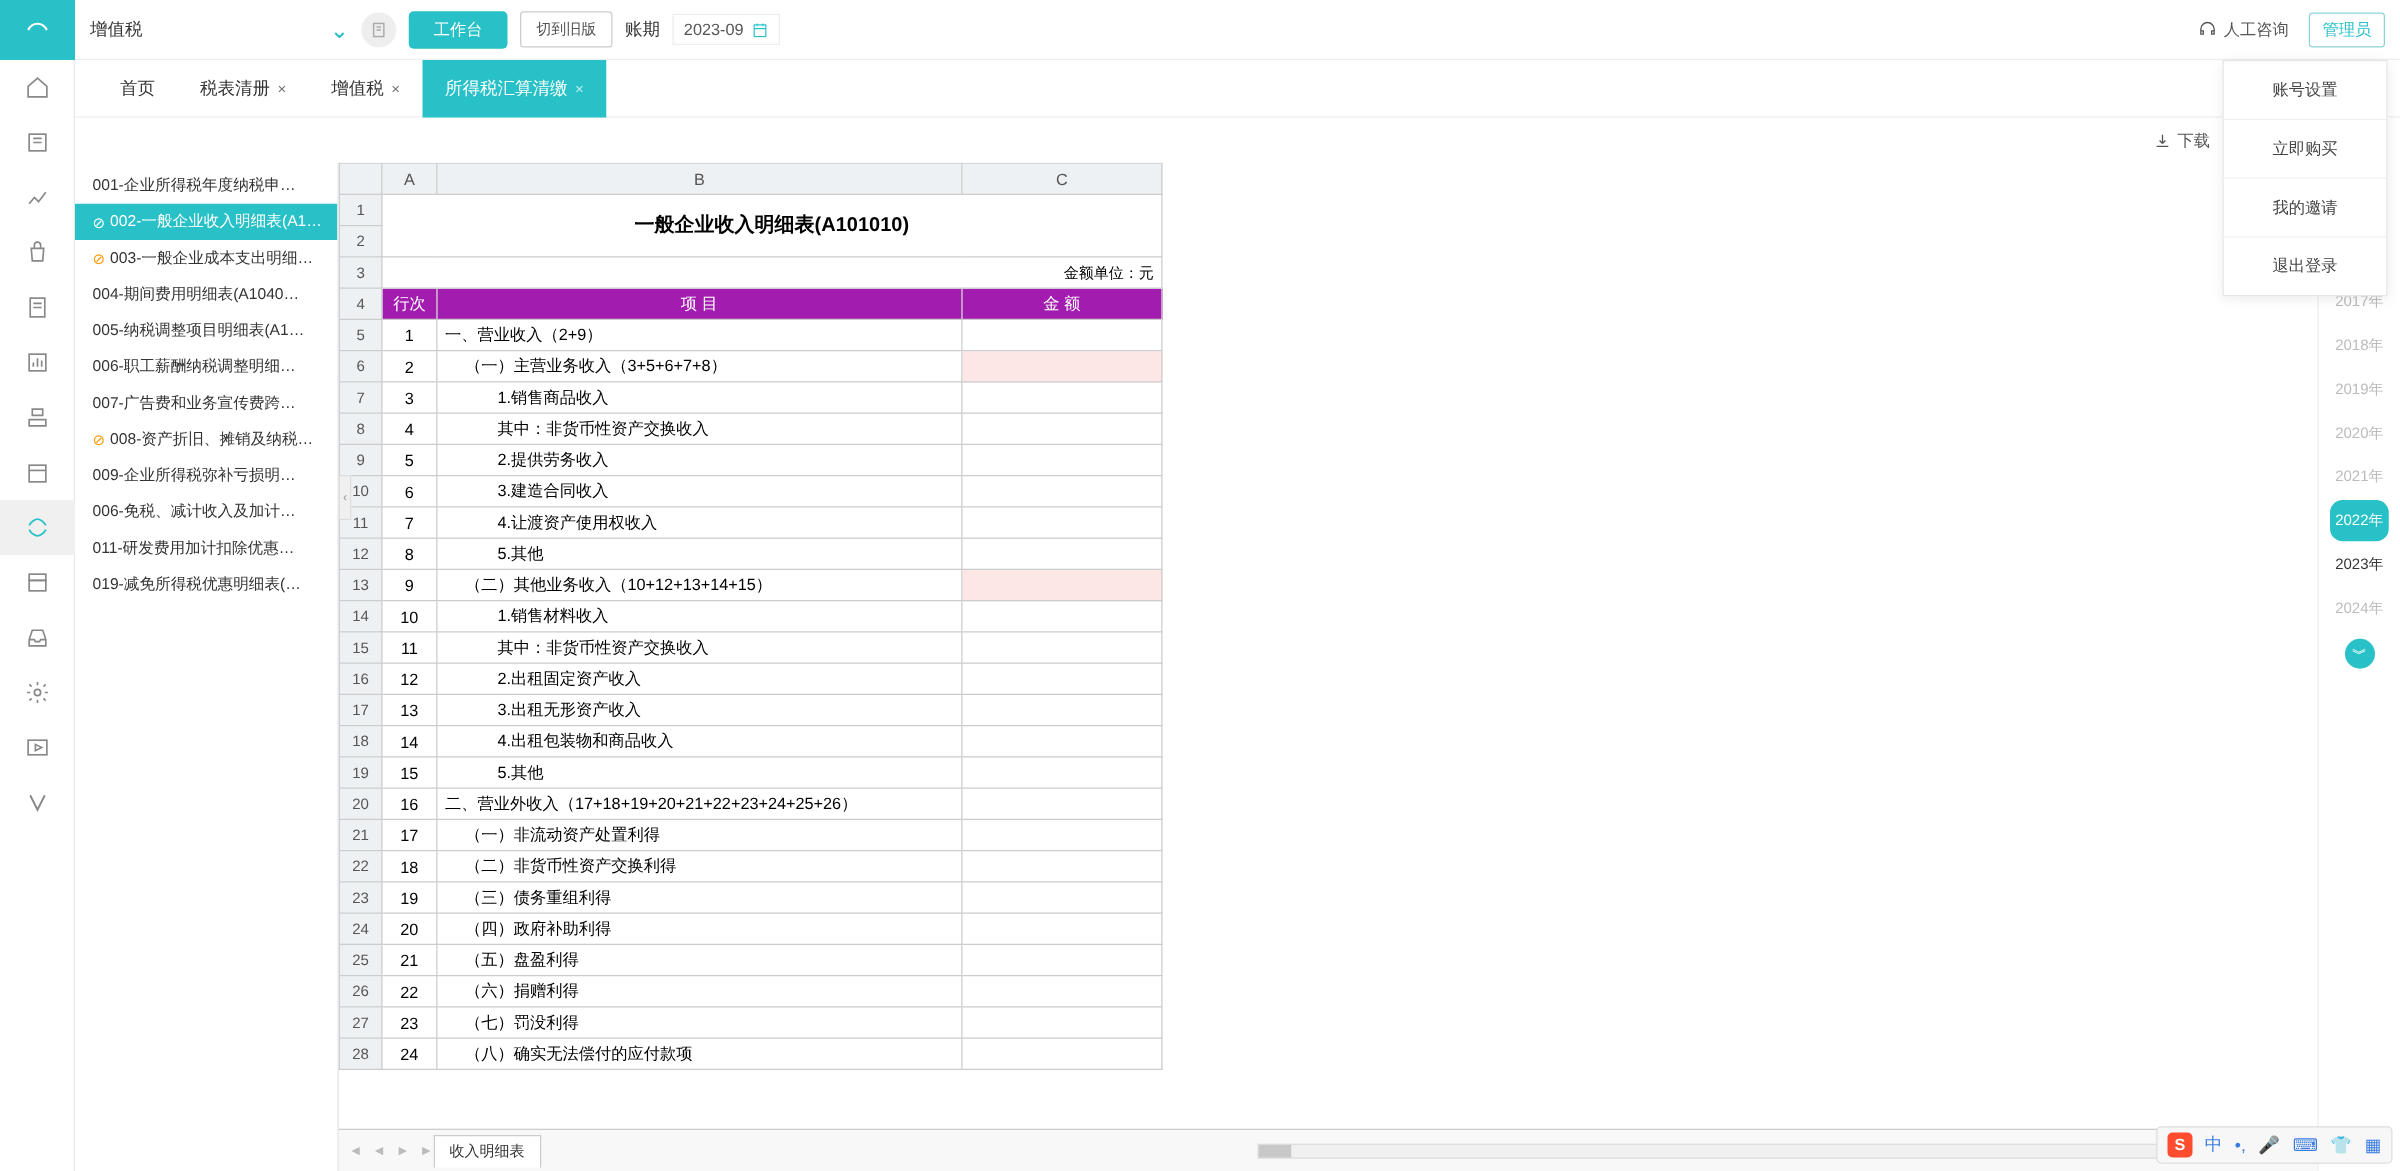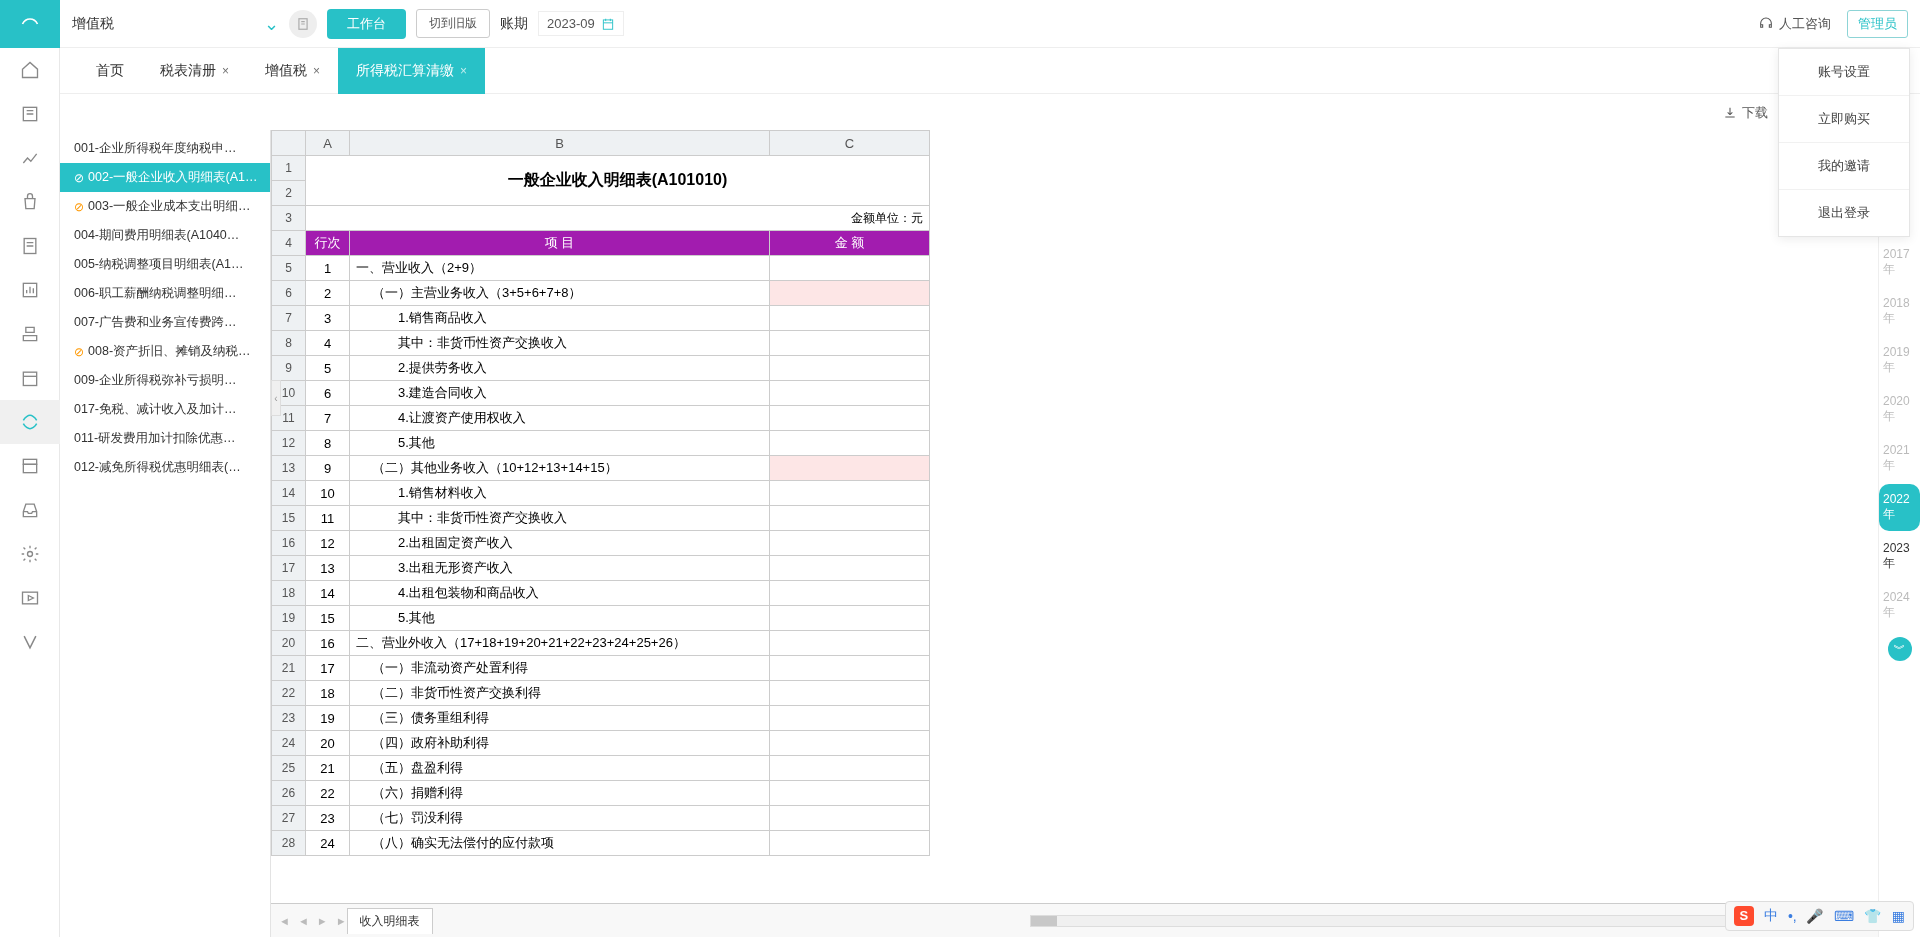--- a/index.html
+++ b/index.html
@@ -65,21 +65,21 @@
 .ronum { text-align: center; }
 .pink { background: #fde6e6; }
 .dot-btn { position: absolute; width: 10px; height: 36px; background: #f0f0f0; border: 1px solid #ddd; left: 0; top: 250px; display: flex; align-items: center; justify-content: center; font-size: 10px; color: #999; cursor: pointer; }
 
 .bottom-tabs { height: 34px; border-top: 1px solid #ccc; display: flex; align-items: center; background: #f8f8f8; padding: 0 8px; }
 .bottom-arrows { display: flex; gap: 8px; color: #bbb; font-size: 11px; }
 .sheet-tab { margin-left: 0; padding: 4px 12px; background: #fff; border: 1px solid #ccc; border-bottom: none; font-size: 12px; color: #333; }
 .hscroll { margin-left: auto; width: 840px; height: 12px; background: #f0f0f0; border: 1px solid #ddd; position: relative; }
 .hscroll-thumb { position: absolute; left: 0; width: 26px; height: 100%; background: #c8c8c8; }
 
-.year-rail { width: 42px; background: #fff; border-left: 1px solid #eee; display: flex; flex-direction: column; align-items: center; padding-top: 60px; gap: 2px; }
+.year-rail { width: 66px; background: #fff; border-left: 1px solid #eee; display: flex; flex-direction: column; align-items: center; padding-top: 60px; gap: 2px; }
 .year-item { font-size: 12px; color: #bbb; padding: 8px 4px; cursor: pointer; border-radius: 10px; }
 .year-item.cur { background: #28c1c7; color: #fff; }
 .year-item.dark { color: #333; }
 .year-chevron { width: 24px; height: 24px; background: #28c1c7; border-radius: 50%; color: #fff; display: flex; align-items: center; justify-content: center; margin-top: 6px; font-size: 12px; }
 
 .user-menu {
   position: absolute; right: 10px; top: 48px; width: 132px; background: #fff;
   border: 1px solid #e5e5e5; box-shadow: 0 2px 10px rgba(0,0,0,.08); z-index: 100;
 }
 .user-menu-item { padding: 14px 18px; font-size: 13px; color: #444; cursor: pointer; text-align: center; }
@@ -283,27 +283,27 @@
               <span>007-广告费和业务宣传费跨…</span>
             </div>
             <div class="tree-item">
               <span class="warn-ico">⊘</span>
               <span>008-资产折旧、摊销及纳税…</span>
             </div>
             <div class="tree-item">
               <span>009-企业所得税弥补亏损明…</span>
             </div>
             <div class="tree-item">
-              <span>017-免税、减计收入及加计…</span>
+              <span>006-免税、减计收入及加计…</span>
             </div>
             <div class="tree-item">
               <span>011-研发费用加计扣除优惠…</span>
             </div>
             <div class="tree-item">
-              <span>012-减免所得税优惠明细表(…</span>
+              <span>019-减免所得税优惠明细表(…</span>
             </div>
           </div>
 
         <div class="sheet-wrap">
           <div class="dot-btn">‹</div>
           <div class="sheet-scroll">
             <table class="sheet">
               <tbody>
                   <tr>
                 <th class="corner"></th>

